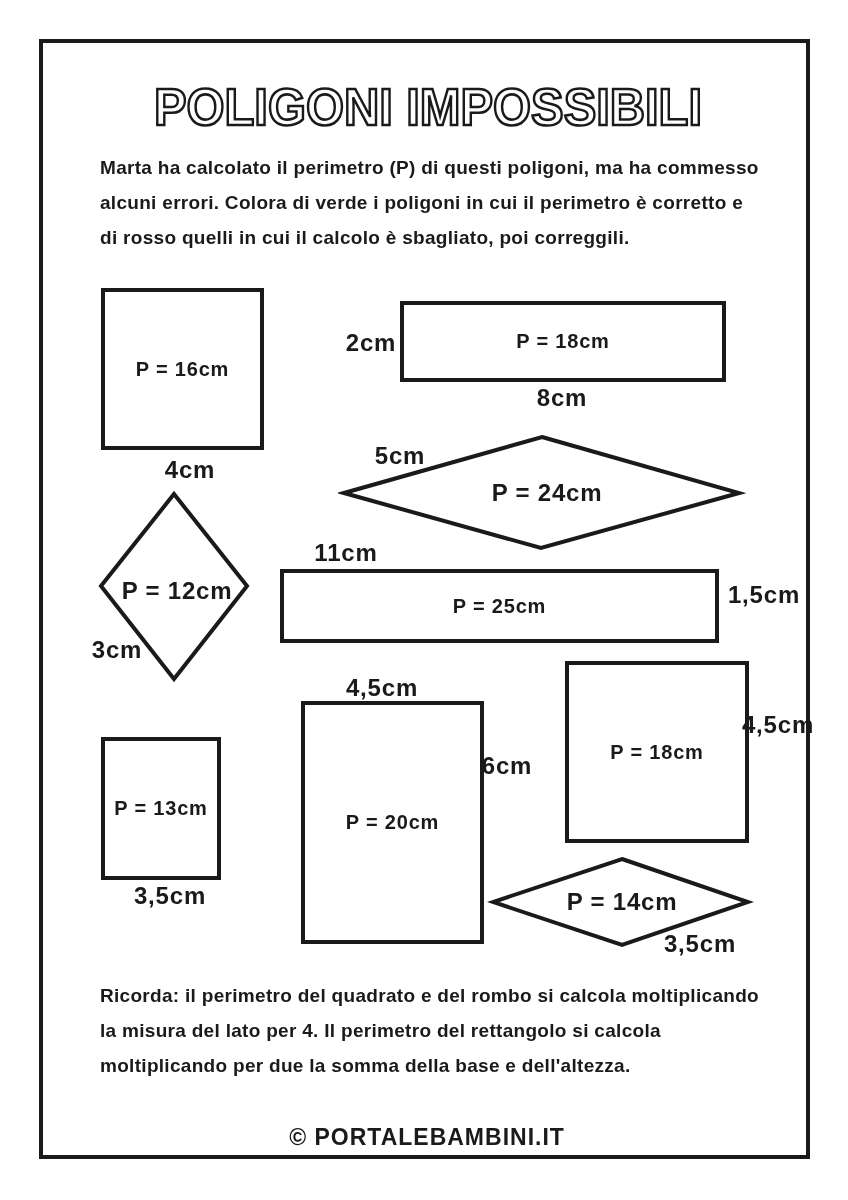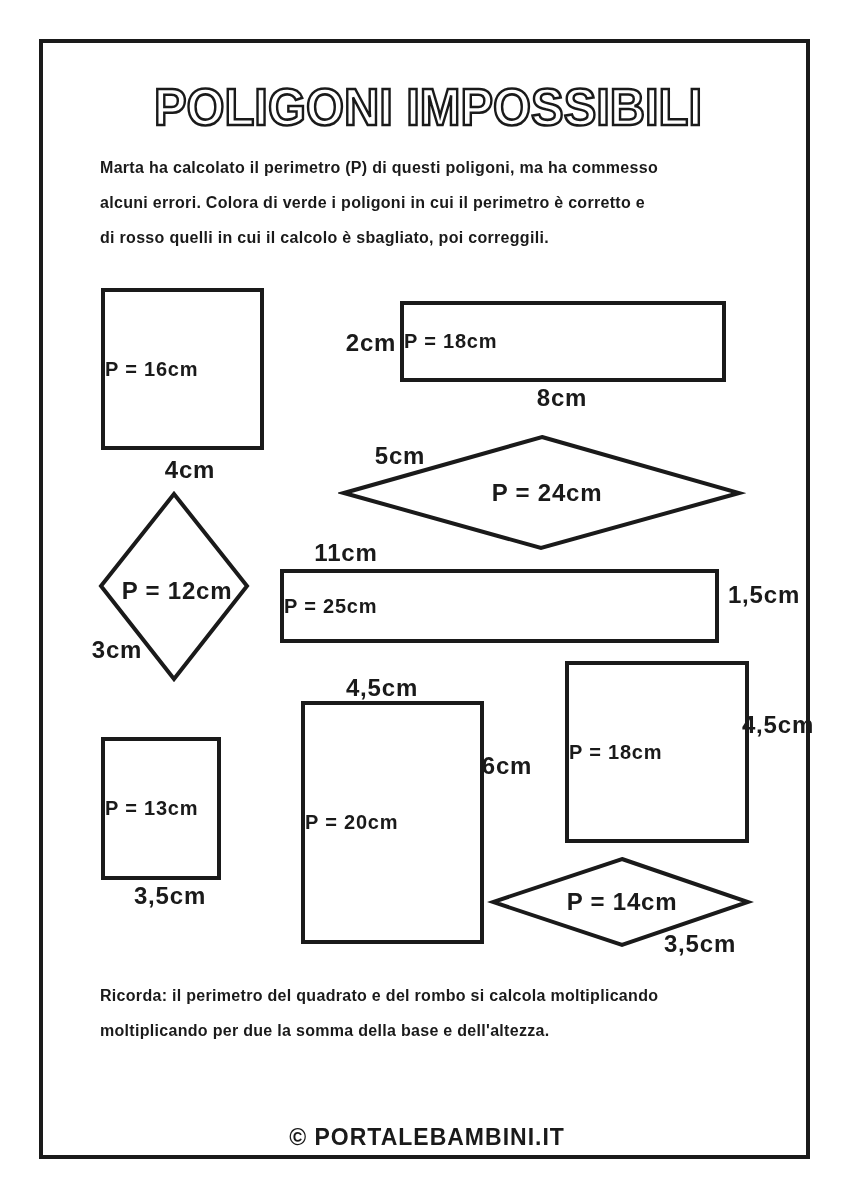--- a/index.html
+++ b/index.html
@@ -14,36 +14,36 @@
   }
   #frame {
     position: absolute;
     left: 39px; top: 39px;
     width: 771px; height: 1120px;
     border: 4px solid #1a1a1a;
     box-sizing: border-box;
   }
   .para {
     position: absolute;
-    font-size: 16px;
+    font-size: 19px;
     font-weight: bold;
     letter-spacing: 0.3px;
     line-height: 35px;
     white-space: nowrap;
   }
   #instructions { left: 100px; top: 150px; }
   #note { left: 100px; top: 978px; }
   .shape {
     position: absolute;
     border: 4px solid #1a1a1a;
     box-sizing: border-box;
     background: #ffffff;
     display: flex;
     align-items: center;
-    justify-content: flex-start;
+    justify-content: center;
   }
   .shape-svg { position: absolute; }
   .plabel {
     font-size: 20px;
     font-weight: bold;
     letter-spacing: 0.8px;
     white-space: nowrap;
   }
   .plabel-abs, .dim {
     position: absolute;
@@ -125,17 +125,18 @@
   <div class="dim" style="left:778px;top:725px">4,5cm</div>
 
   <svg class="shape-svg" style="left:487px;top:853px" width="267" height="98">
     <polygon points="135,6 261,49 135,92 6,49" fill="#ffffff" stroke="#1a1a1a" stroke-width="4"></polygon>
   </svg>
   <div class="plabel-abs" style="left:622px;top:902px">P = 14cm</div>
   <div class="dim" style="left:700px;top:944px">3,5cm</div>
 
   <div id="note" class="para">
     <div>Ricorda: il perimetro del quadrato e del rombo si calcola moltiplicando</div>
+    <div>la misura del lato per 4. Il perimetro del rettangolo si calcola</div>
     <div>moltiplicando per due la somma della base e dell'altezza.</div>
   </div>
 
   <div id="footer">© PORTALEBAMBINI.IT</div>
 </div>
 
 </body></html>

